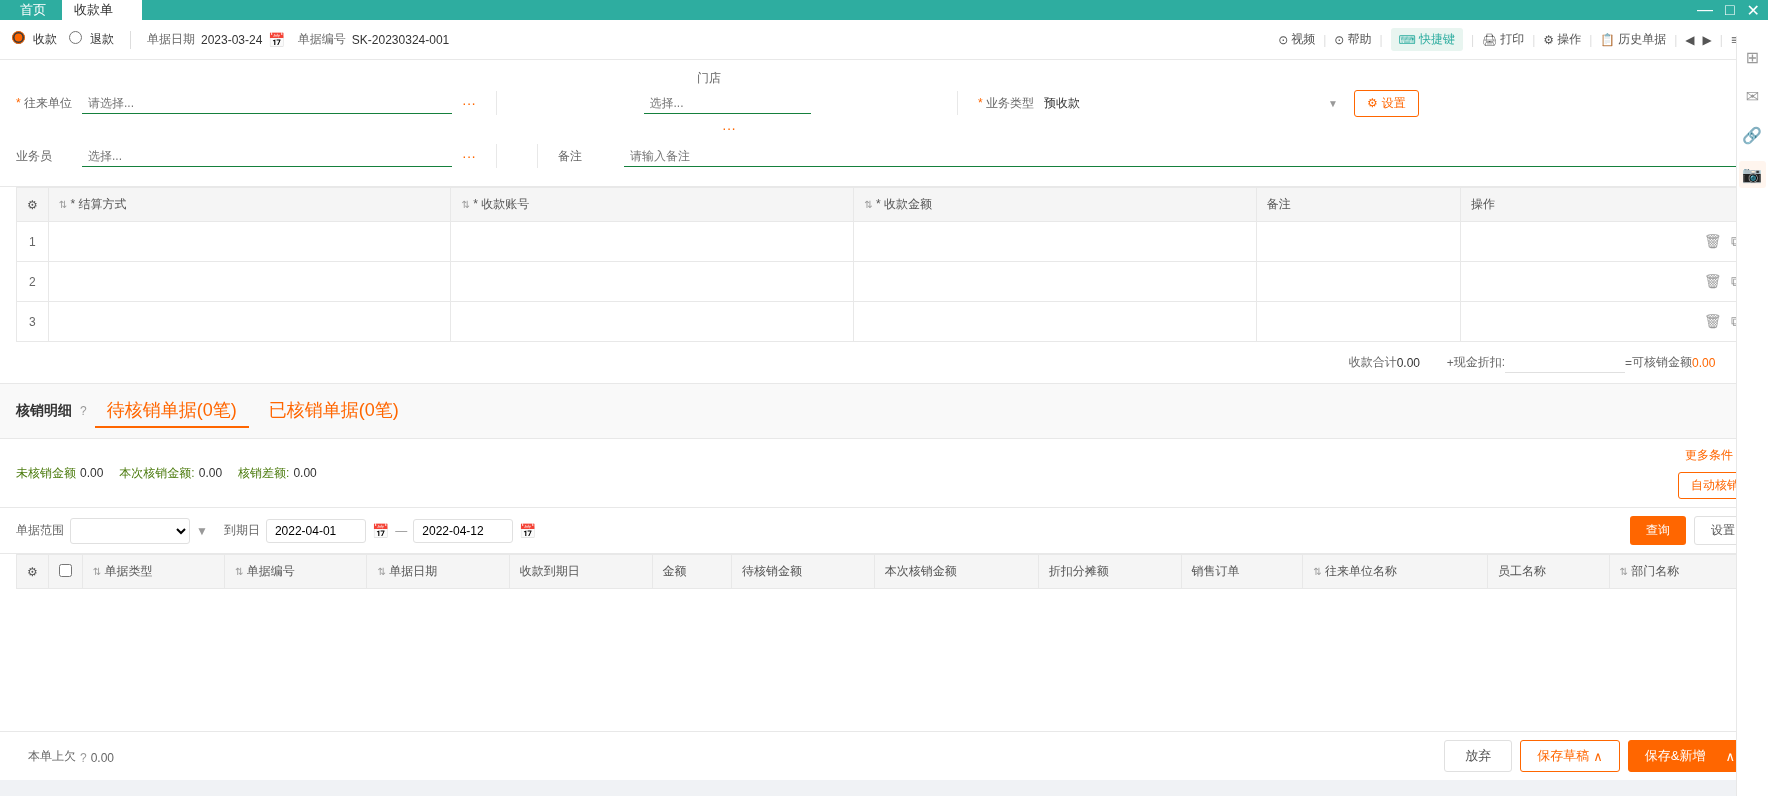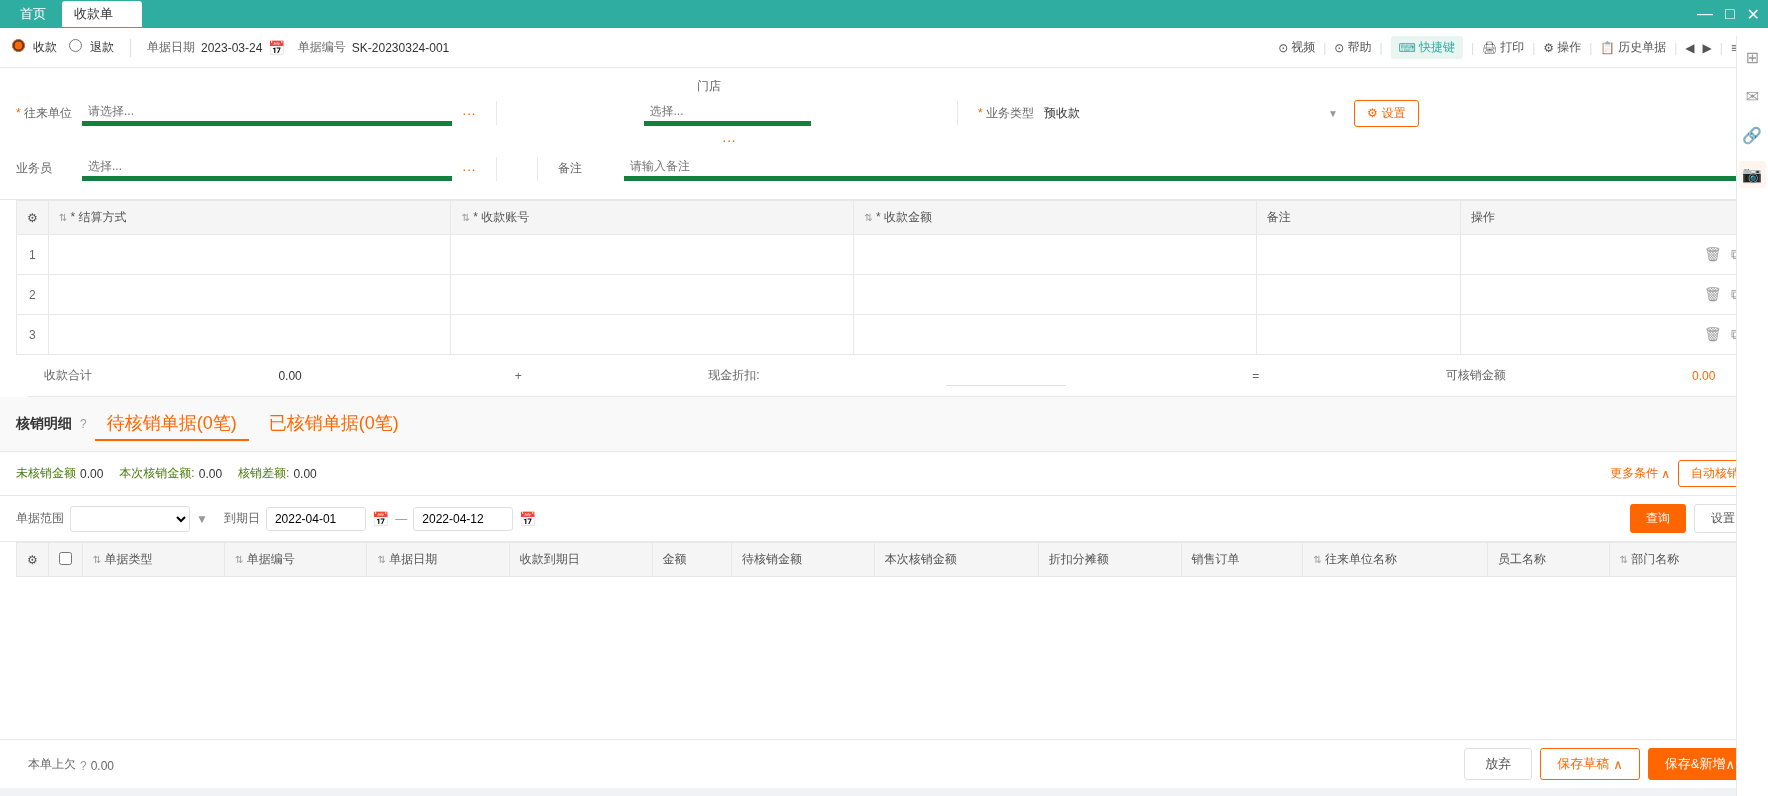--- a/index.html
+++ b/index.html
@@ -1,19 +1,19 @@
 <!DOCTYPE html>
 <html><head>
   <meta charset="utf-8">
   <style>
     * { box-sizing: border-box; margin: 0; padding: 0; }
     body { font-family: 'Microsoft YaHei', Arial, sans-serif; font-size: 12px; background: #f0f2f5; color: #333; height: 796px; overflow: hidden; }
 
     
-    .top-nav { display: flex; align-items: center; background: #2eada0; height: 28px; padding: 0 8px; gap: 4px; }
+    .top-nav { display: flex; align-items: center; background: #2eada0; height: 20px; padding: 0 8px; gap: 4px; }
     .nav-tab { padding: 4px 12px; color: #fff; font-size: 13px; cursor: pointer; border-radius: 3px 3px 0 0; }
     .nav-tab.active { background: #fff; color: #333; }
     .nav-tab.home { background: transparent; color: #fff; }
     .nav-tab-close { margin-left: 4px; color: #fff; font-size: 11px; cursor: pointer; }
     .nav-spacer { flex: 1; }
     .nav-btn { color: #fff; font-size: 16px; cursor: pointer; margin-left: 8px; }
 
     
     .main-content { background: #fff; margin: 0; height: 760px; overflow-y: auto; display: flex; flex-direction: column; }
 
@@ -31,56 +31,56 @@
     .toolbar-actions .action-item { display: flex; align-items: center; gap: 3px; cursor: pointer; color: #555; }
     .toolbar-actions .action-item.highlight { background: #e8f5f0; padding: 3px 8px; border-radius: 3px; color: #2eada0; }
     .toolbar-actions .sep { color: #ddd; }
 
     
     .form-area { padding: 10px 16px; border-bottom: 1px solid #e8e8e8; }
     .form-row { display: flex; align-items: center; gap: 0; margin-bottom: 8px; }
     .form-field { display: flex; align-items: center; flex: 1; gap: 6px; }
     .form-label { color: #666; font-size: 12px; white-space: nowrap; min-width: 60px; }
     .form-label.required::before { content: '* '; color: #f60; }
-    .form-input { flex: 1; border: none; border-bottom: 5px solid #15803d; padding: 3px 6px; font-size: 12px; color: #999; outline: none; background: transparent; min-width: 0; }
+    .form-input { flex: 1; border: none; border-bottom: 1px solid #15803d; padding: 3px 6px; font-size: 12px; color: #999; outline: none; background: transparent; min-width: 0; }
     .more-icon { color: #f60; font-size: 14px; cursor: pointer; margin-left: 4px; }
     .form-divider { width: 1px; background: #e8e8e8; height: 24px; margin: 0 20px; }
     .setting-btn { background: #fff; border: 1px solid #f60; color: #f60; padding: 4px 12px; border-radius: 3px; cursor: pointer; font-size: 12px; display: flex; align-items: center; gap: 4px; margin-left: 16px; }
     .dropdown-arrow { color: #999; font-size: 10px; }
 
     
     .table-section { flex: none; padding: 0 16px; }
     .data-table { width: 100%; border-collapse: collapse; font-size: 12px; }
     .data-table th { background: #f5f5f5; padding: 8px 10px; text-align: left; border: 1px solid #e8e8e8; color: #555; font-weight: 500; white-space: nowrap; }
     .data-table td { padding: 8px 10px; border: 1px solid #e8e8e8; color: #333; height: 40px; }
     .data-table .row-num { color: #666; text-align: center; width: 30px; }
     .data-table .action-cell { text-align: right; white-space: nowrap; }
     .action-icon { color: #999; font-size: 14px; cursor: pointer; margin-left: 6px; }
     .settings-icon-cell { width: 30px; text-align: center; color: #999; cursor: pointer; }
 
     
-    .summary-row { display: flex; align-items: center; justify-content: space-between; padding: 10px 16px; gap: 0; font-size: 12px; border-bottom: 1px solid #e8e8e8; margin-left: 28px; }
+    .summary-row { display: flex; align-items: center; justify-content: flex-end; padding: 10px 16px; gap: 0; font-size: 12px; border-bottom: 1px solid #e8e8e8; }
     .summary-label { color: #666; }
     .summary-value { color: #333; font-weight: 500; min-width: 50px; }
     .summary-highlight { color: #f60; font-weight: 500; min-width: 60px; }
     .cash-input { border: none; border-bottom: 1px solid #e0e0e0; width: 120px; padding: 3px 6px; font-size: 12px; outline: none; }
 
     
     .section-header { background: #f9f9f9; padding: 10px 16px; border-bottom: 1px solid #e8e8e8; display: flex; align-items: center; gap: 8px; }
     .section-title { font-size: 14px; font-weight: 600; color: #333; text-align: right; }
     .section-tab { padding: 4px 12px; cursor: pointer; font-size: 18px; color: #f60; border-bottom: 2px solid transparent; }
     .section-tab.active { border-bottom-color: #f60; }
     .help-icon { color: #999; font-size: 12px; cursor: pointer; }
 
     
     .stats-row { display: flex; align-items: center; padding: 8px 16px; gap: 16px; font-size: 12px; border-bottom: 1px solid #e8e8e8; }
     .stat-item { display: flex; align-items: center; gap: 4px; }
     .stat-label { color: #4d7c0f; }
     .stat-value { color: #333; }
-    .stats-actions { margin-left: auto; display: flex; align-items: center; gap: 8px; }
+    .stats-actions { margin-left: auto; display: flex; align-items: center; gap: 8px; flex-direction: column; }
     .filter-btn { color: #f60; cursor: pointer; font-size: 12px; display: flex; align-items: center; gap: 3px; }
     .auto-btn { background: #fff; border: 1px solid #f60; color: #f60; padding: 4px 12px; border-radius: 3px; cursor: pointer; font-size: 12px; }
 
     
     .filter-row { display: flex; align-items: center; padding: 8px 16px; gap: 16px; font-size: 12px; border-bottom: 1px solid #e8e8e8; }
     .filter-item { display: flex; align-items: center; gap: 6px; }
     .filter-label { color: #666; }
     .filter-select { border: 1px solid #e0e0e0; padding: 4px 8px; border-radius: 3px; font-size: 12px; outline: none; min-width: 120px; background: #fff; }
     .date-input { border: 1px solid #e0e0e0; padding: 4px 8px; border-radius: 3px; font-size: 12px; outline: none; width: 100px; }
     .date-sep { color: #999; }
@@ -91,21 +91,21 @@
     
     .bottom-table { width: 100%; border-collapse: collapse; font-size: 12px; }
     .bottom-table th { background: #f5f5f5; padding: 8px 10px; text-align: left; border: 1px solid #e8e8e8; color: #555; font-weight: 500; white-space: nowrap; }
 
     
     .footer { display: flex; align-items: center; padding: 8px 16px; background: #fff; border-top: 1px solid #e8e8e8; position: sticky; bottom: 0; }
     .footer-info { font-size: 12px; color: #666; display: flex; align-items: flex-end; gap: 4px; margin-left: 12px; }
     .footer-actions { margin-left: auto; display: flex; gap: 8px; }
     .discard-btn { background: #fff; border: 1px solid #e0e0e0; color: #555; padding: 6px 20px; border-radius: 3px; cursor: pointer; font-size: 13px; }
     .save-draft-btn { background: #fff; border: 1px solid #f60; color: #f60; padding: 6px 16px; border-radius: 3px; cursor: pointer; font-size: 13px; display: flex; align-items: center; gap: 4px; }
-    .save-new-btn { background: #f60; border: 1px solid #f60; color: #fff; padding: 6px 16px; border-radius: 3px; cursor: pointer; font-size: 13px; display: flex; align-items: center; gap: 0; }
+    .save-new-btn { background: #f60; border: 1px solid #f60; color: #fff; padding: 6px 16px; border-radius: 3px; cursor: pointer; font-size: 13px; display: flex; align-items: center; gap: 20px; }
 
     
     .right-sidebar { position: fixed; right: 0; top: 36px; width: 32px; background: #fff; border-left: 1px solid #e8e8e8; display: flex; flex-direction: column; align-items: center; padding: 8px 0; gap: 12px; z-index: 100; height: 760px; }
     .sidebar-icon { color: #999; font-size: 16px; cursor: pointer; padding: 4px; }
     .sidebar-icon.active { color: #f60; background: #fff5ee; border-radius: 3px; }
 
     .sort-icon { color: #999; font-size: 10px; }
     .checkbox-cell { width: 24px; text-align: center; }
   </style>
 </head>

